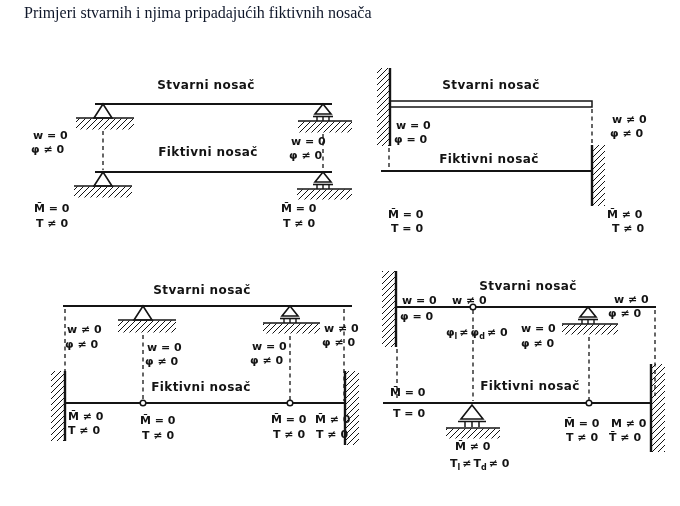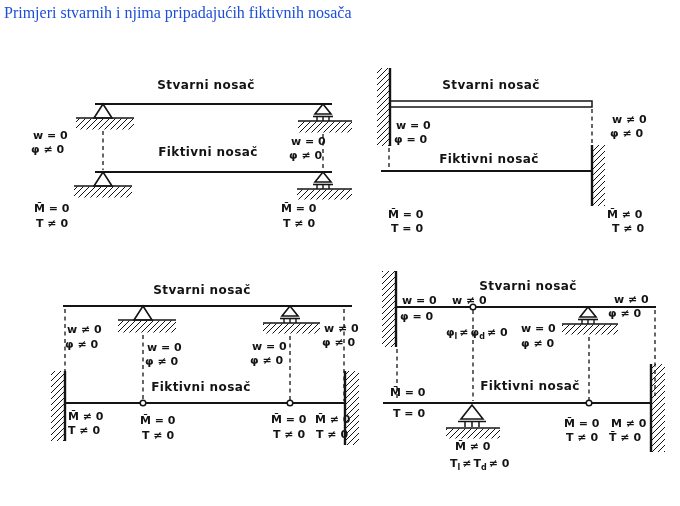--- a/index.html
+++ b/index.html
@@ -1,18 +1,18 @@
 <!DOCTYPE html>
 <html><head>
 <meta charset="utf-8">
 <style>
   html,body{margin:0;padding:0;background:#fff;}
   .page{position:relative;width:680px;height:506px;background:#fff;overflow:hidden;
         font-family:"Liberation Sans",sans-serif;}
-  .title{position:absolute;left:4px;top:4px;color:#1d4ed8;
+  .title{position:absolute;left:24px;top:4px;color:#0f172a;
          font:400 16px "Liberation Serif",serif;white-space:nowrap;}
   svg.fig{position:absolute;left:0;top:0;}
   text{fill:#141414;}
   .sect{font:700 12px "DejaVu Sans",sans-serif;letter-spacing:.4px;}
   .lbl{font:700 11px "DejaVu Sans",sans-serif;}
   .sub{font-size:8px;}
   .ink{stroke:#141414;fill:none;}
   .beam{stroke-width:2.2;}
   .thin{stroke-width:1.5;}
   .wall{stroke-width:2.4;}

